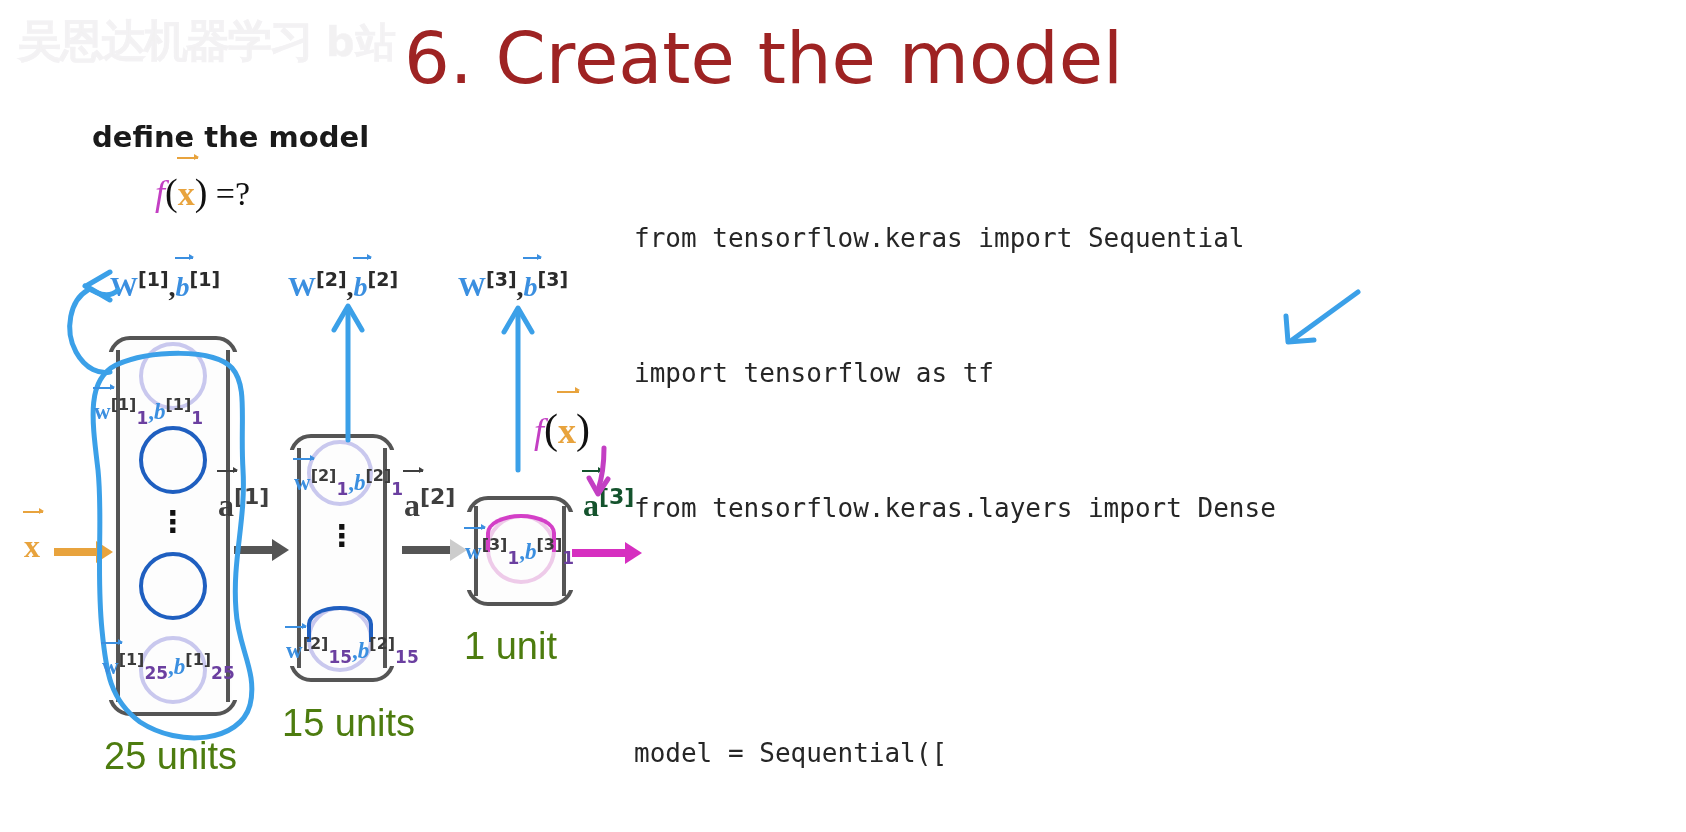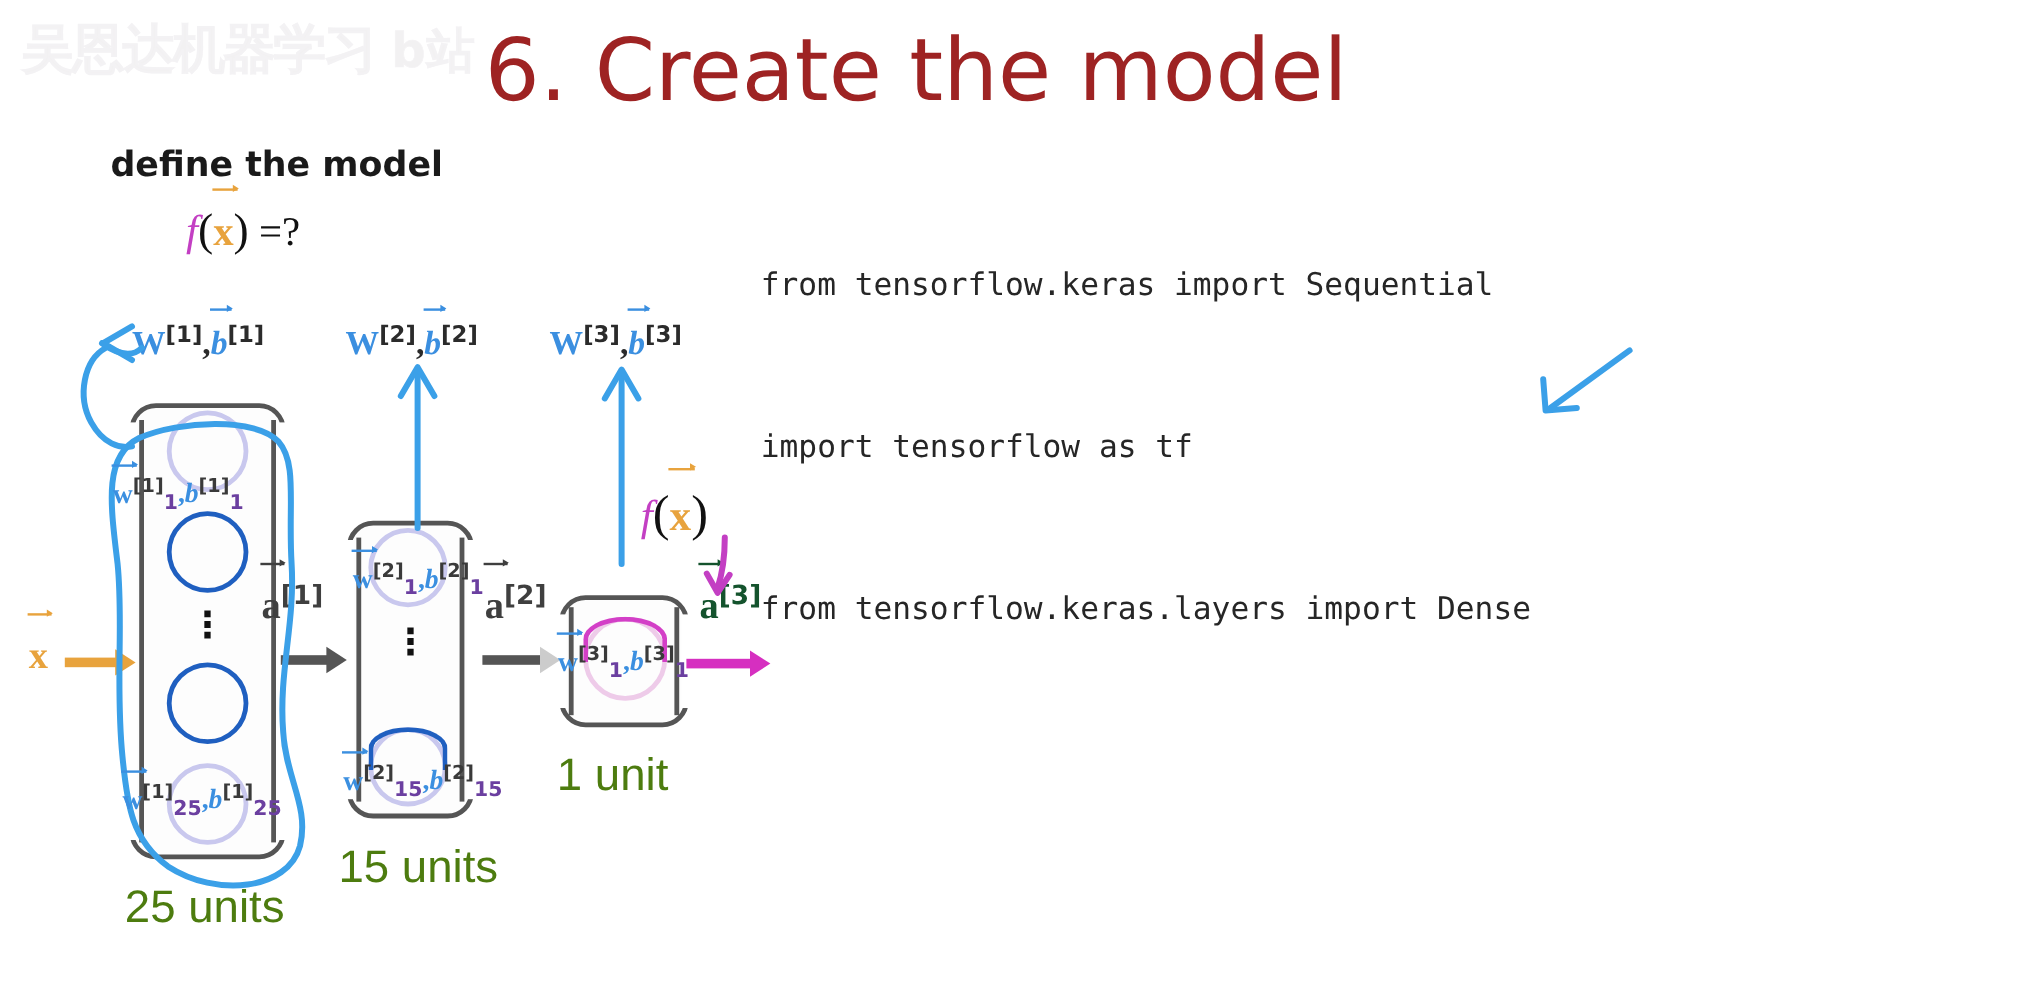--- a/index.html
+++ b/index.html
@@ -186,20 +186,21 @@
 
   <div id="fx-expr">
     <span class="fnf">f</span><span class="paren">(</span><span class="xvec vec">x</span><span class="paren">)</span> <span class="eq">=?</span>
   </div>
 
   <div id="code">
     <span class="ln">from tensorflow.keras import Sequential</span>
     <span class="ln">import tensorflow as tf</span>
     <span class="ln">from tensorflow.keras.layers import Dense</span>
     <span class="gap"></span>
+    <span class="ln">model = Sequential([</span>
     
     
     
     
   </div>
 
   <div class="wb-label" style="left:110px;top:268px;">
     <span>W</span><span class="sup">[1]</span><span class="comma">,</span><span class="bi vec">b</span><span class="sup">[1]</span>
   </div>
   <div class="wb-label" style="left:288px;top:268px;">

